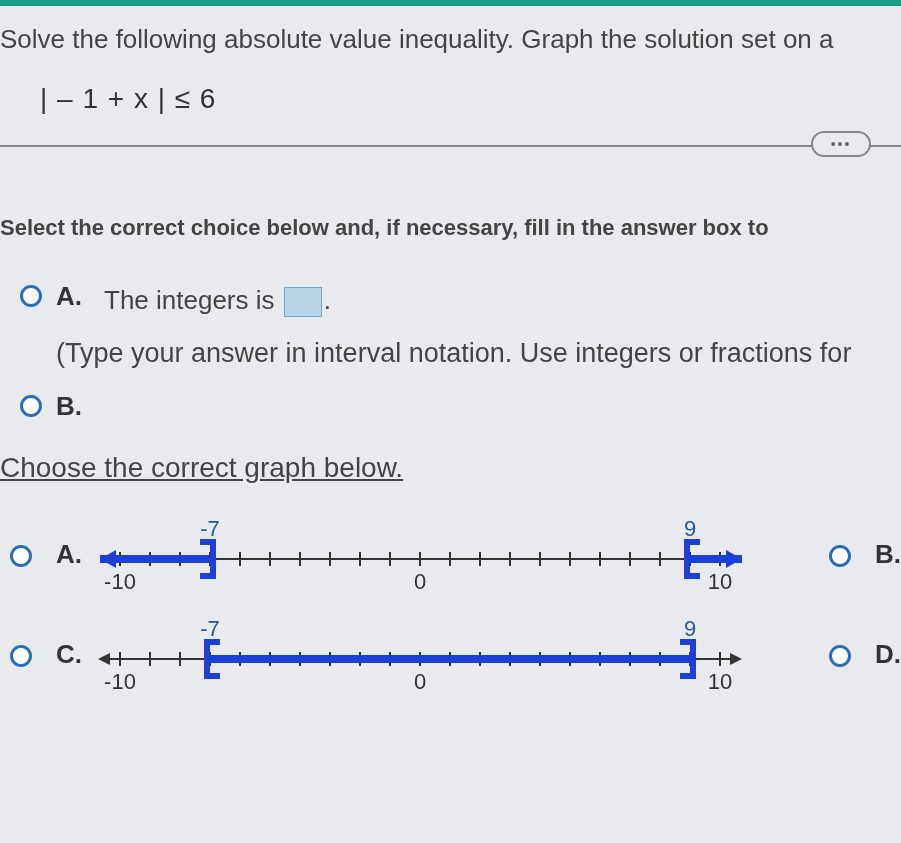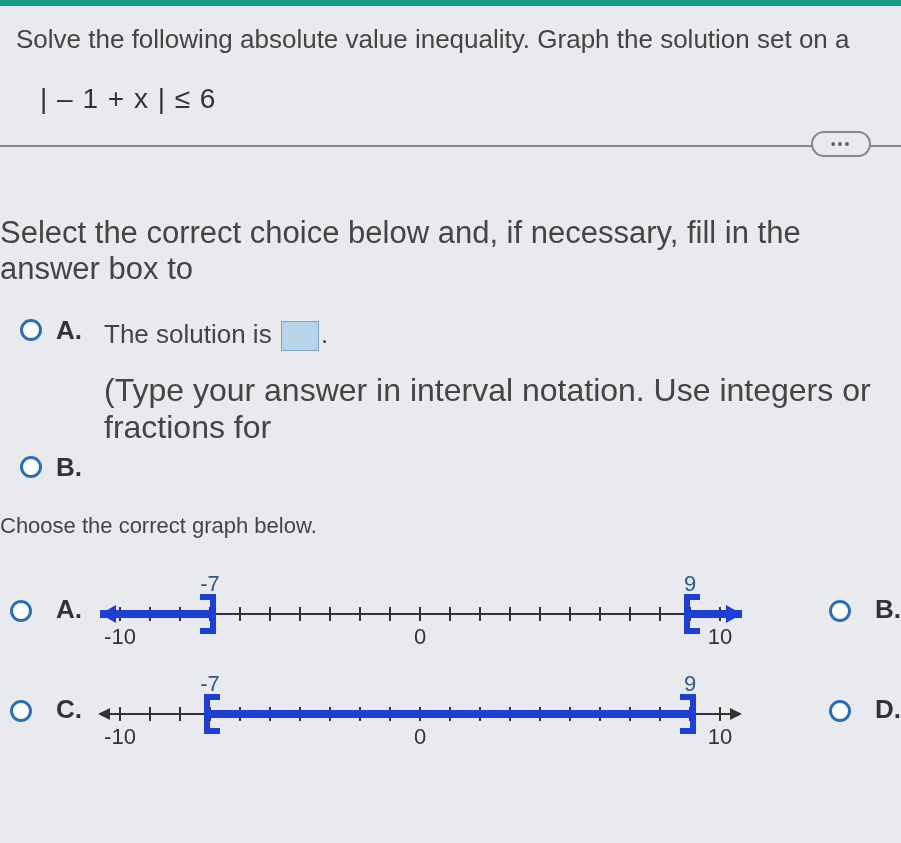--- a/index.html
+++ b/index.html
@@ -15,21 +15,21 @@
   .topbar {
     height: 6px;
     background: #1a9e7f;
   }
   .content {
     padding: 18px 0 0 0;
   }
   .question-text {
     font-size: 26px;
     color: #444;
-    padding-left: 16px;
+    padding-left: 0px;
     margin-bottom: 28px;
   }
   .equation {
     font-size: 28px;
     color: #333;
     padding-left: 40px;
     margin-bottom: 30px;
     letter-spacing: 1px;
   }
   .divider-row {
@@ -52,23 +52,24 @@
     border: 2px solid #888;
     border-radius: 14px;
     display: flex;
     align-items: center;
     justify-content: center;
     color: #666;
     font-size: 14px;
     letter-spacing: 2px;
   }
   .instruction {
-    font-size: 31px;
-    color: #444;
-    margin-bottom: 28px;
+    font-size: 22px;
+    color: #444;
+    margin-bottom: 40px;
+    font-weight: bold;
   }
   .choice-row {
     display: flex;
     align-items: flex-start;
     padding-left: 20px;
     margin-bottom: 18px;
   }
   .radio {
     width: 22px;
     height: 22px;
@@ -94,29 +95,30 @@
   .answer-box {
     display: inline-block;
     width: 38px;
     height: 30px;
     background: #b8d4e8;
     border: 1px solid #7aa5c5;
     vertical-align: middle;
     margin: 0 2px;
   }
   .sub-instruction {
-    font-size: 32px;
-    color: #444;
-    padding-left: 104px;
-    margin-bottom: 6px;
+    font-size: 27px;
+    color: #444;
+    padding-left: 56px;
+    margin-bottom: 22px;
   }
   .graph-prompt {
-    font-size: 22px;
+    font-size: 28px;
     color: #444;
     margin: 30px 5px 30px 0;
+    text-decoration: underline;
   }
   .graph-section {
     display: flex;
     align-items: center;
     margin-bottom: 20px;
     padding-left: 10px;
   }
   .graph-radio-col {
     display: flex;
     align-items: center;
@@ -155,21 +157,21 @@
     <hr class="hr-line">
     <div class="ellipsis-pill">•••</div>
   </div>
 
   <div class="instruction">Select the correct choice below and, if necessary, fill in the answer box to </div>
 
   <div class="choice-row">
     <div class="radio"></div>
     <div class="choice-label">A.</div>
     <div class="choice-text">
-      <span>The solution is </span><span class="answer-box"></span><span>.</span>
+      <span>The integers is </span><span class="answer-box"></span><span>.</span>
     </div>
   </div>
   <div class="sub-instruction">(Type your answer in interval notation. Use integers or fractions for</div>
 
   <div class="choice-row">
     <div class="radio"></div>
     <div class="choice-label">B.</div>
   </div>
 
   <div class="graph-prompt">Choose the correct graph below.</div>

